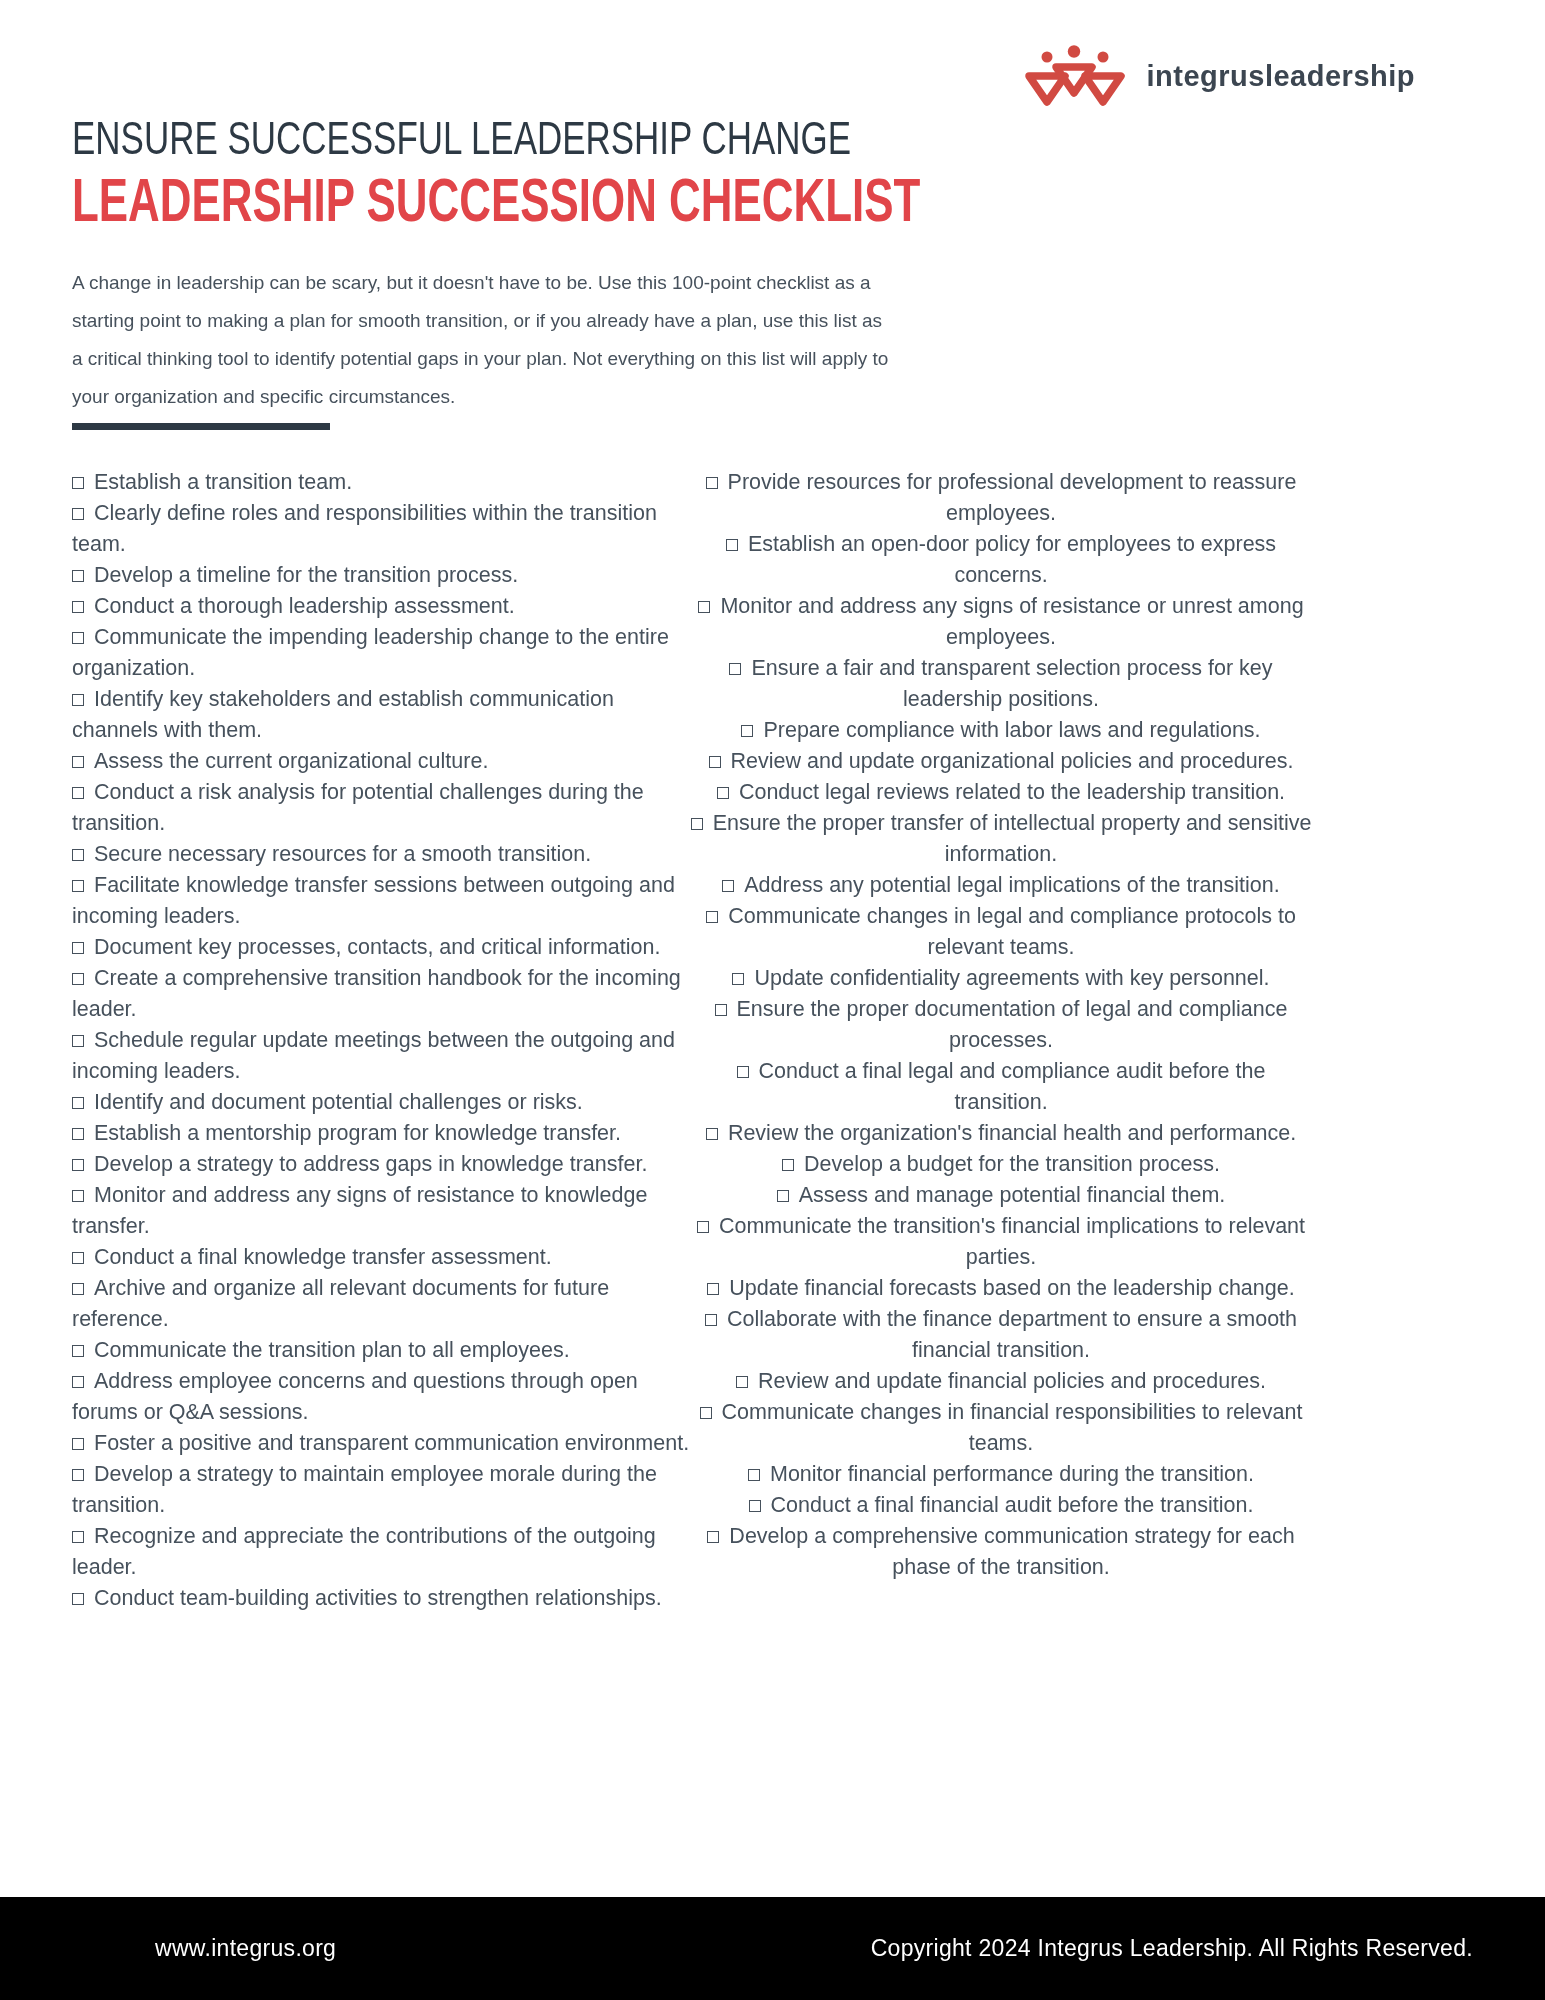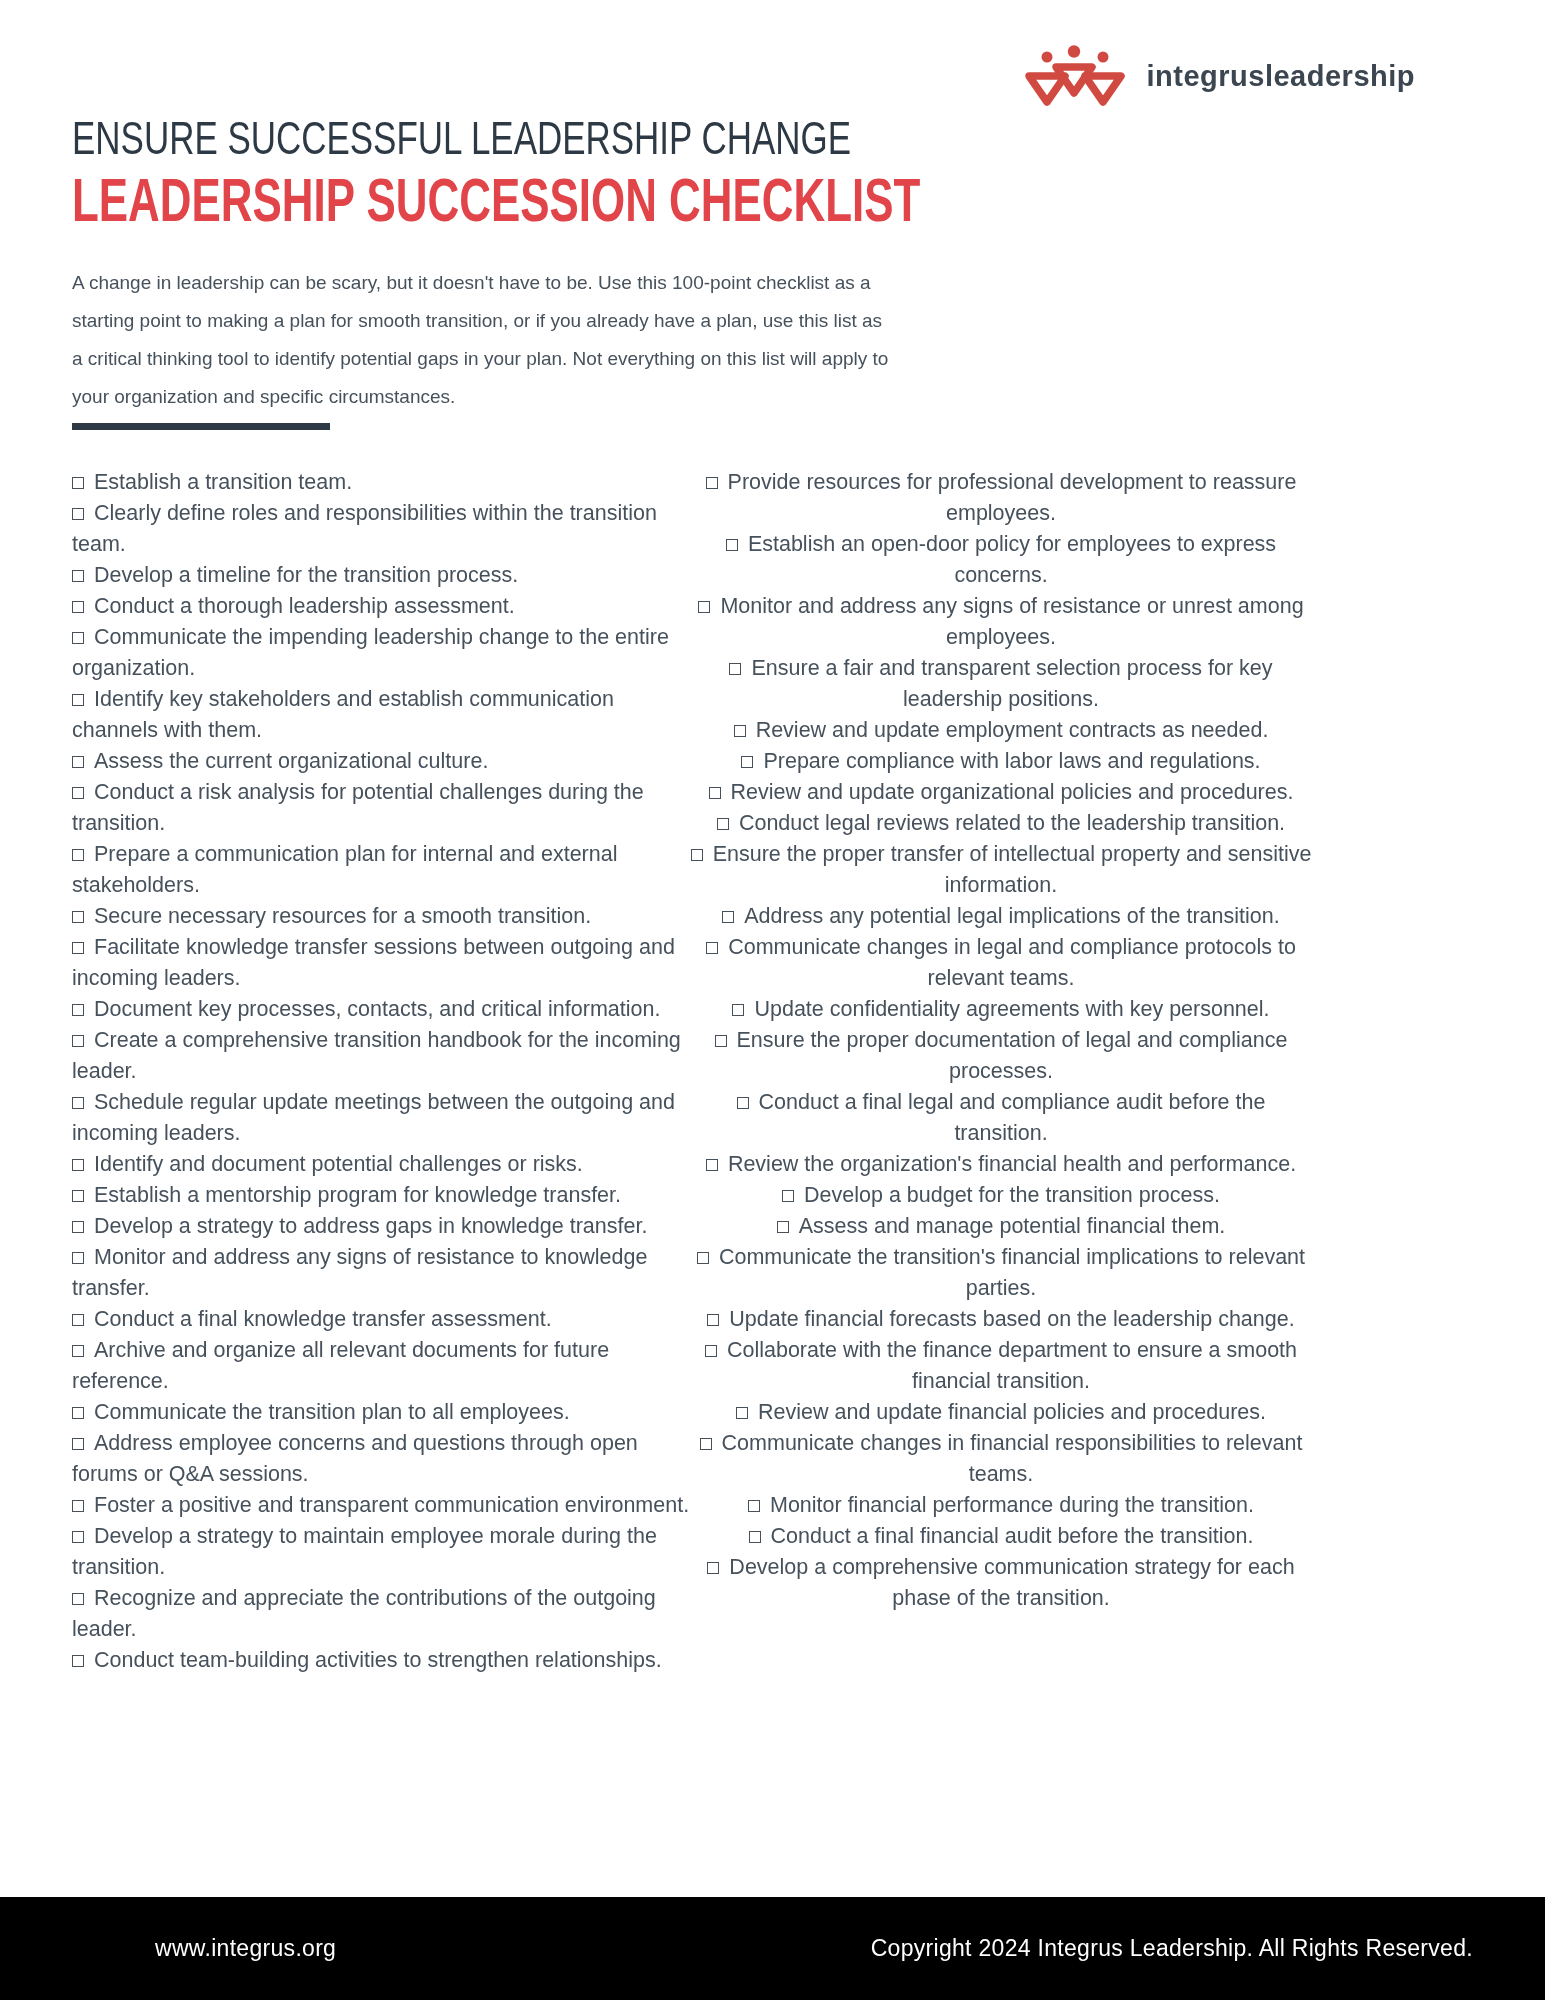--- a/index.html
+++ b/index.html
@@ -121,21 +121,20 @@
     <div class="columns">
       <div class="col">
           <div class="check-item"><span class="checkbox"></span><span>Establish a transition team.</span></div>
           <div class="check-item"><span class="checkbox"></span><span>Clearly define roles and responsibilities within the transition team.</span></div>
           <div class="check-item"><span class="checkbox"></span><span>Develop a timeline for the transition process.</span></div>
           <div class="check-item"><span class="checkbox"></span><span>Conduct a thorough leadership assessment.</span></div>
           <div class="check-item"><span class="checkbox"></span><span>Communicate the impending leadership change to the entire organization.</span></div>
           <div class="check-item"><span class="checkbox"></span><span>Identify key stakeholders and establish communication channels with them.</span></div>
           <div class="check-item"><span class="checkbox"></span><span>Assess the current organizational culture.</span></div>
           <div class="check-item"><span class="checkbox"></span><span>Conduct a risk analysis for potential challenges during the transition.</span></div>
-          <div class="check-item"><span class="checkbox"></span><span>Prepare a communication plan for internal and external stakeholders.</span></div>
           <div class="check-item"><span class="checkbox"></span><span>Secure necessary resources for a smooth transition.</span></div>
           <div class="check-item"><span class="checkbox"></span><span>Facilitate knowledge transfer sessions between outgoing and incoming leaders.</span></div>
           <div class="check-item"><span class="checkbox"></span><span>Document key processes, contacts, and critical information.</span></div>
           <div class="check-item"><span class="checkbox"></span><span>Create a comprehensive transition handbook for the incoming leader.</span></div>
           <div class="check-item"><span class="checkbox"></span><span>Schedule regular update meetings between the outgoing and incoming leaders.</span></div>
           <div class="check-item"><span class="checkbox"></span><span>Identify and document potential challenges or risks.</span></div>
           <div class="check-item"><span class="checkbox"></span><span>Establish a mentorship program for knowledge transfer.</span></div>
           <div class="check-item"><span class="checkbox"></span><span>Develop a strategy to address gaps in knowledge transfer.</span></div>
           <div class="check-item"><span class="checkbox"></span><span>Monitor and address any signs of resistance to knowledge transfer.</span></div>
           <div class="check-item"><span class="checkbox"></span><span>Conduct a final knowledge transfer assessment.</span></div>
@@ -145,21 +144,20 @@
           <div class="check-item"><span class="checkbox"></span><span>Foster a positive and transparent communication environment.</span></div>
           <div class="check-item"><span class="checkbox"></span><span>Develop a strategy to maintain employee morale during the transition.</span></div>
           <div class="check-item"><span class="checkbox"></span><span>Recognize and appreciate the contributions of the outgoing leader.</span></div>
           <div class="check-item"><span class="checkbox"></span><span>Conduct team-building activities to strengthen relationships.</span></div>
         </div>
       <div class="col">
           <div class="check-item"><span class="checkbox"></span><span>Provide resources for professional development to reassure employees.</span></div>
           <div class="check-item"><span class="checkbox"></span><span>Establish an open-door policy for employees to express concerns.</span></div>
           <div class="check-item"><span class="checkbox"></span><span>Monitor and address any signs of resistance or unrest among employees.</span></div>
           <div class="check-item"><span class="checkbox"></span><span>Ensure a fair and transparent selection process for key leadership positions.</span></div>
-          <div class="check-item"><span class="checkbox"></span><span>Review and update employment contracts as needed.</span></div>
           <div class="check-item"><span class="checkbox"></span><span>Prepare compliance with labor laws and regulations.</span></div>
           <div class="check-item"><span class="checkbox"></span><span>Review and update organizational policies and procedures.</span></div>
           <div class="check-item"><span class="checkbox"></span><span>Conduct legal reviews related to the leadership transition.</span></div>
           <div class="check-item"><span class="checkbox"></span><span>Ensure the proper transfer of intellectual property and sensitive information.</span></div>
           <div class="check-item"><span class="checkbox"></span><span>Address any potential legal implications of the transition.</span></div>
           <div class="check-item"><span class="checkbox"></span><span>Communicate changes in legal and compliance protocols to relevant teams.</span></div>
           <div class="check-item"><span class="checkbox"></span><span>Update confidentiality agreements with key personnel.</span></div>
           <div class="check-item"><span class="checkbox"></span><span>Ensure the proper documentation of legal and compliance processes.</span></div>
           <div class="check-item"><span class="checkbox"></span><span>Conduct a final legal and compliance audit before the transition.</span></div>
           <div class="check-item"><span class="checkbox"></span><span>Review the organization's financial health and performance.</span></div>

